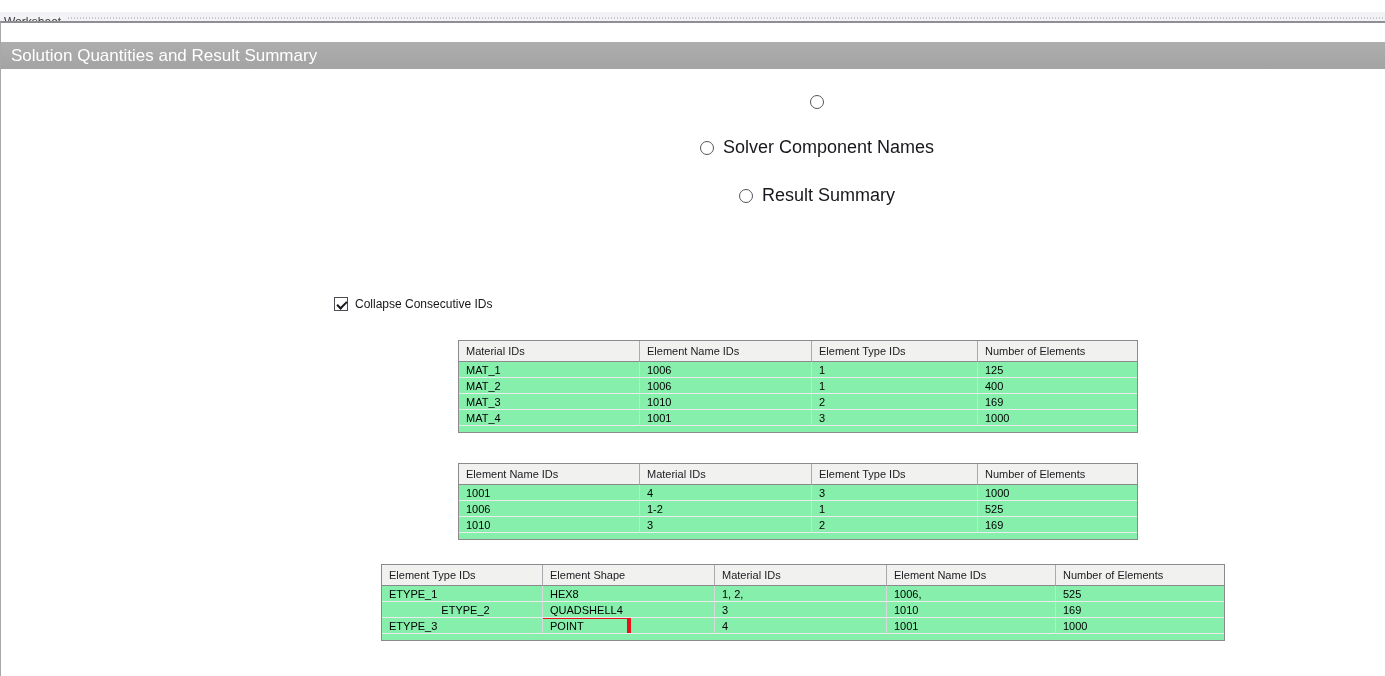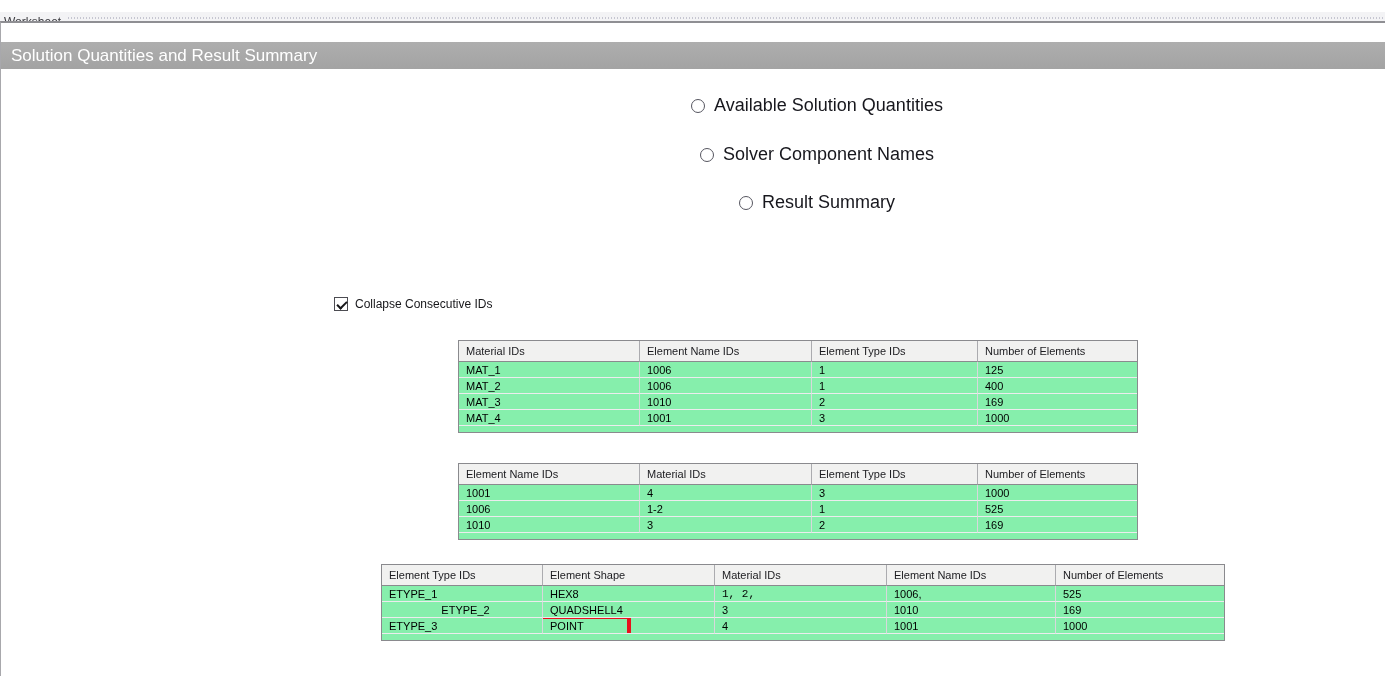--- a/index.html
+++ b/index.html
@@ -77,21 +77,20 @@
   <div class="panel">
 
     <div class="title-bar">
       <span>Solution Quantities and Result Summary</span>
     </div>
 
     <div class="radio-group">
       <label class="radio-row">
         <span class="hl-wrap">
           <span class="radio"></span>
-          <span class="radio-label">Available Solution Quantities</span>
         </span>
       </label>
       <label class="radio-row gap2">
         <span class="hl-wrap">
           <span class="radio"></span>
           <span class="radio-label">Solver Component Names</span>
         </span>
       </label>
       <label class="radio-row gap3">
         <span class="hl-wrap">
@@ -170,21 +169,21 @@
         <div class="t-row t-head">
           <div class="t-cell" style="width: 161px;">Element Type IDs</div>
           <div class="t-cell" style="width: 172px;">Element Shape</div>
           <div class="t-cell" style="width: 172px;">Material IDs</div>
           <div class="t-cell" style="width: 169px;">Element Name IDs</div>
           <div class="t-cell" style="width: 168px;">Number of Elements</div>
         </div>
         <div class="t-row t-body">
           <div class="t-cell" style="width: 161px;">ETYPE_1</div>
           <div class="t-cell" style="width: 172px;">HEX8</div>
-          <div class="t-cell" style="width: 172px; font-family: Liberation Mono, monospace;">1, 2,</div>
+          <div class="t-cell" style="width: 172px;">1, 2,</div>
           <div class="t-cell" style="width: 169px;">1006,</div>
           <div class="t-cell" style="width: 168px;">525</div>
         </div>
         <div class="t-row t-body">
           <div class="t-cell" style="width: 161px; text-align: center;">ETYPE_2</div>
           <div class="t-cell" style="width: 172px;">QUADSHELL4</div>
           <div class="t-cell" style="width: 172px;">3</div>
           <div class="t-cell" style="width: 169px;">1010</div>
           <div class="t-cell" style="width: 168px;">169</div>
         </div>

